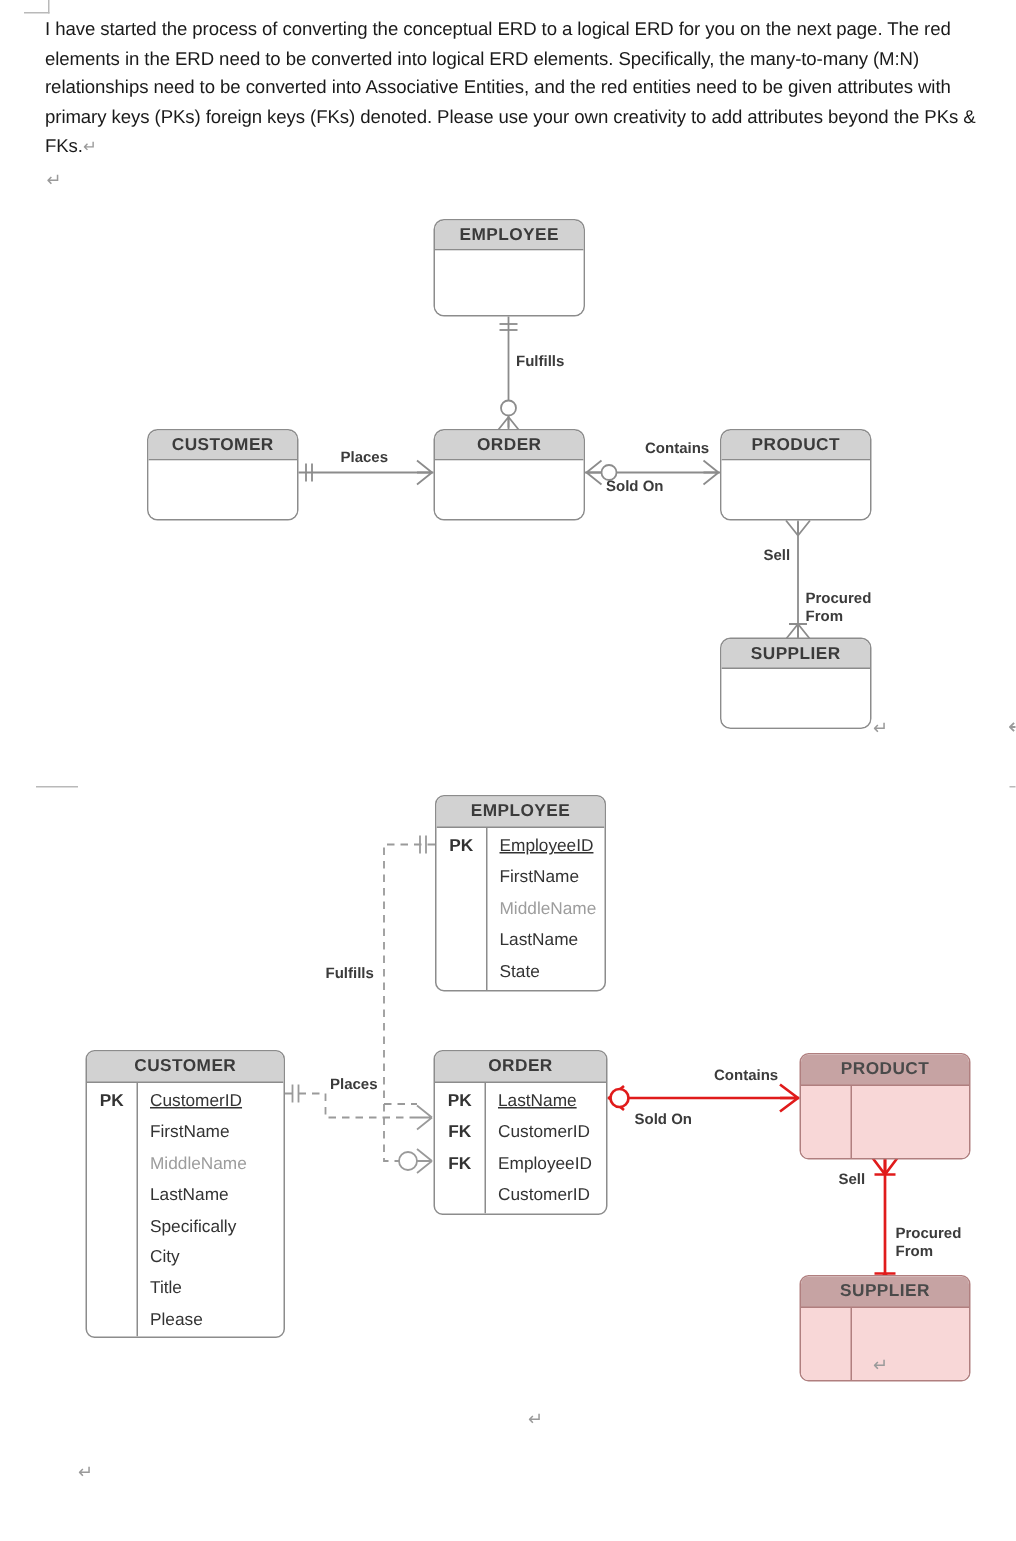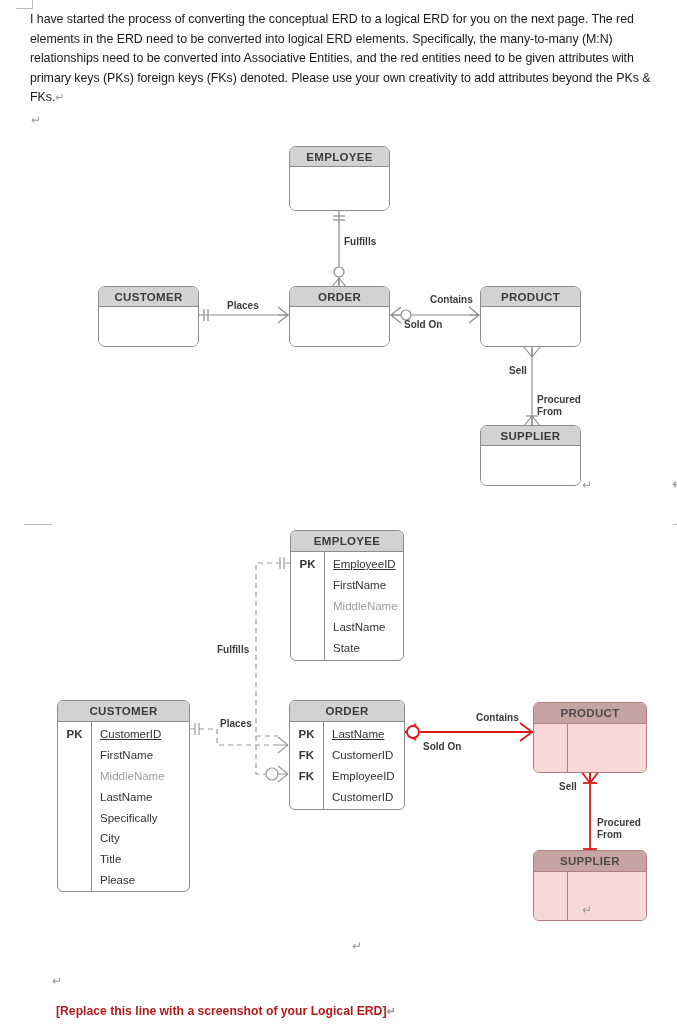--- a/index.html
+++ b/index.html
@@ -280,17 +280,14 @@
     <div class="rlabel" style="left:535px;top:781px;">Sell</div>
     <div class="rlabel" style="left:573px;top:817px;width:48px;white-space:normal;">
       <span>Procured From</span>
     </div>
   </div>
 
   <div class="pmark" style="left:558px;top:903px;">↵</div>
   <div class="pmark" style="left:328px;top:939px;">↵</div>
   <div class="pmark" style="left:28px;top:974px;">↵</div>
 
-  <div class="rednote" style="left:32px;top:1004px;">
-    <span>[Replace this line with a screenshot of your Logical ERD]</span><span class="pilcrow" style="color:#9a9a9a;">↵</span>
-  </div>
 
 </div>
 
 </body></html>

